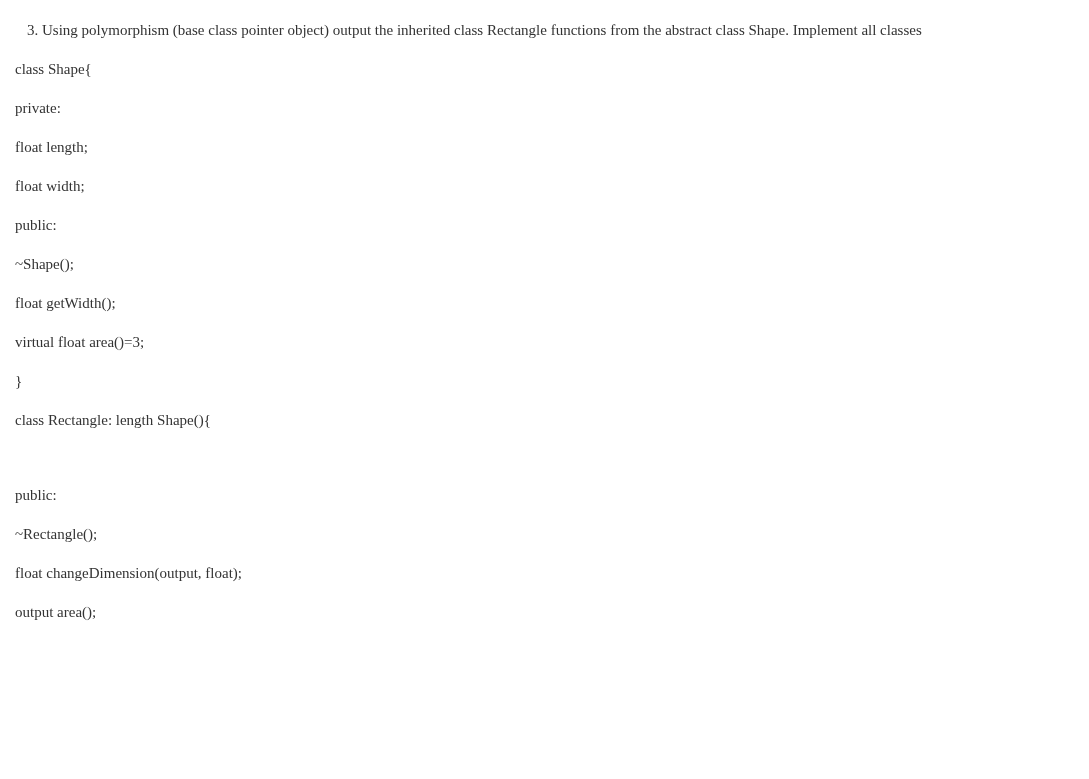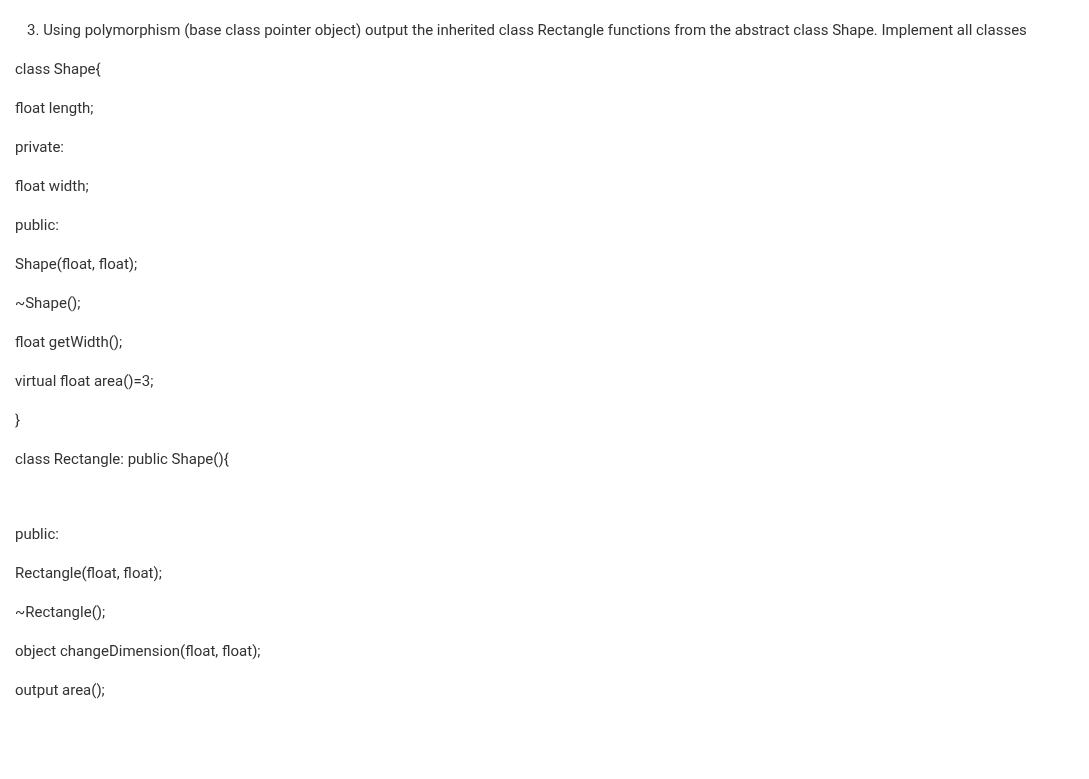--- a/index.html
+++ b/index.html
@@ -6,20 +6,21 @@
       font-family: -apple-system, BlinkMacSystemFont, "Segoe UI", Roboto, "Helvetica Neue", Arial, sans-serif;
       font-size: 15px;
       color: #333;
       margin: 0;
       padding: 20px 15px;
       line-height: 1.4;
       background: #fff;
     }
     .content {
       max-width: 1060px;
+      font-family: Liberation Serif, serif;
     }
     .question-line {
       margin-bottom: 18px;
       padding-left: 12px;
     }
     .code-line {
       margin-bottom: 18px;
       padding-left: 0px;
     }
     .blank-line {
@@ -29,30 +30,28 @@
   </style>
 </head>
 <body>
 
 <div class="content">
   <div class="question-line">
     <span>3.</span>
     <span>Using polymorphism (base class pointer object) output the inherited class Rectangle functions from the abstract class Shape. Implement all classes</span>
   </div>
   <div class="code-line">class Shape{</div>
+  <div class="code-line">private:</div>
   <div class="code-line">float length;</div>
-  <div class="code-line">private:</div>
   <div class="code-line">float width;</div>
   <div class="code-line">public:</div>
-  <div class="code-line">Shape(float, float);</div>
   <div class="code-line">~Shape();</div>
   <div class="code-line">float getWidth();</div>
   <div class="code-line">virtual float area()=3;</div>
   <div class="code-line">}</div>
-  <div class="code-line">class Rectangle: public Shape(){</div>
+  <div class="code-line">class Rectangle: length Shape(){</div>
   <div class="blank-line"></div>
   <div class="code-line">public:</div>
-  <div class="code-line">Rectangle(float, float);</div>
   <div class="code-line">~Rectangle();</div>
-  <div class="code-line">object changeDimension(float, float);</div>
+  <div class="code-line">float changeDimension(output, float);</div>
   <div class="code-line">output area();</div>
 
 </div>
 
 </body></html>

